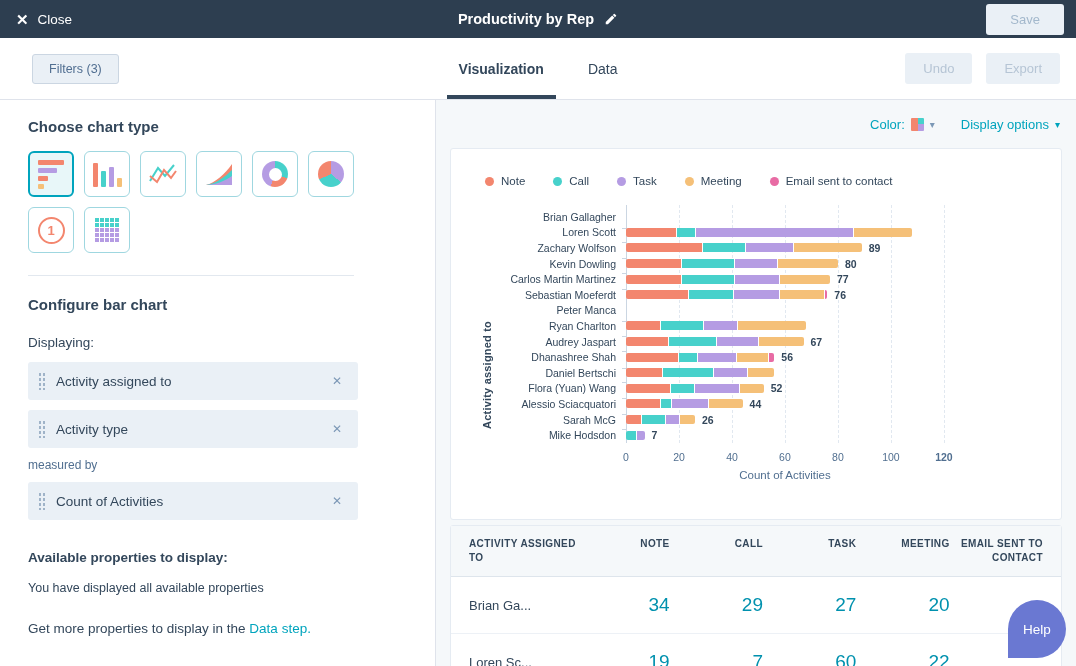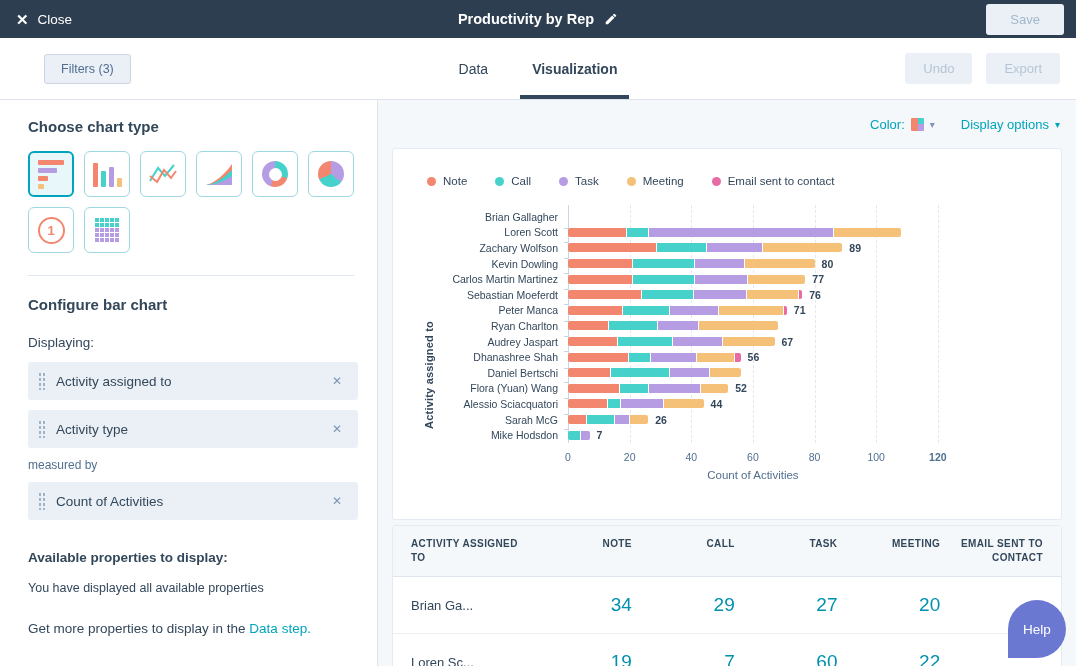--- a/index.html
+++ b/index.html
@@ -13,31 +13,31 @@
   .topbar { height:38px; background:#2d3e50; display:flex; align-items:center; color:#fff; }
   .close-btn { display:flex; align-items:center; gap:9px; padding:0 16px; height:100%; cursor:pointer; font-size:13.5px; }
   .close-x { font-size:15px; font-weight:700; line-height:1; }
   .topbar-title-wrap { position:absolute; left:0; right:0; display:flex; justify-content:center; align-items:center; gap:10px; pointer-events:none; }
   .topbar-title { font-size:14.5px; font-weight:700; }
   .pencil { width:14px; height:14px; }
   .save-btn { margin-left:auto; margin-right:12px; background:#eaf0f6; color:#a3b8cc; border:none;
     padding:8px 24px; border-radius:3px; font-size:13px; font-family:inherit; z-index:2; }
   
   .toolbar { height:62px; background:#fff; border-bottom:1px solid #dfe3eb; display:flex; align-items:center; position:relative; }
-  .filters-btn { margin-left:44px; background:#eaf0f6; border:1px solid #cbd6e2; color:#506e91;
+  .filters-btn { margin-left:32px; background:#eaf0f6; border:1px solid #cbd6e2; color:#506e91;
     font-size:12.5px; padding:7px 16px; border-radius:3px; font-family:inherit; }
   .tabs { position:absolute; left:0; right:0; top:0; bottom:0; display:flex; justify-content:center; gap:20px; pointer-events:none; }
   .tab { position:relative; display:flex; align-items:center; padding:0 12px; font-size:14px; color:#33475b; pointer-events:auto; cursor:pointer; }
   .tab.active { font-weight:700; }
   .tab.active::after { content:""; position:absolute; left:0; right:0; bottom:0; height:4px; background:#33475b; }
   .toolbar-right { margin-left:auto; display:flex; gap:14px; margin-right:16px; z-index:1; }
   .disabled-btn { background:#eaf0f6; color:#b6c5d5; border:none; font-size:13px; padding:8px 18px; border-radius:3px; font-family:inherit; }
   
   .content { display:flex; height:566px; }
-  .sidebar { width:378px; background:#fff; border-right:1px solid #dfe3eb; padding:18px 16px 0 28px; overflow:hidden; }
+  .sidebar { width:436px; background:#fff; border-right:1px solid #dfe3eb; padding:18px 16px 0 28px; overflow:hidden; }
   .main { flex:1; position:relative; }
   
   .sb-heading { font-size:15px; font-weight:700; color:#33475b; margin-bottom:16px; }
   .tile-grid { display:flex; flex-wrap:wrap; gap:10px; width:330px; }
   .tile { width:46px; height:46px; border:1px solid #9fd7e0; border-radius:6px; background:#fff;
     display:flex; align-items:center; justify-content:center; cursor:pointer; }
   .tile.selected { border:2px solid #00a4bd; background:#e8f7f9; }
   .hbars { display:flex; flex-direction:column; gap:3px; width:26px; }
   .hbars div { height:5px; border-radius:1px; }
   .vbars { display:flex; align-items:flex-end; gap:3px; height:26px; }
@@ -124,22 +124,22 @@
     <svg class="pencil" viewBox="0 0 24 24" style="pointer-events:auto">
       <path d="M3 17.25V21h3.75L17.8 9.94l-3.75-3.75L3 17.25zM20.7 7.04a1 1 0 0 0 0-1.41l-2.34-2.34a1 1 0 0 0-1.41 0l-1.83 1.83 3.75 3.75 1.83-1.83z" fill="#ffffff"></path>
     </svg>
   </div>
   <button class="save-btn">Save</button>
 </div>
 
 <div class="toolbar">
   <button class="filters-btn">Filters (3)</button>
   <div class="tabs">
+    <div class="tab active">Visualization</div>
     <div class="tab">Data</div>
-    <div class="tab active">Visualization</div>
   </div>
   <div class="toolbar-right">
     <button class="disabled-btn">Undo</button>
     <button class="disabled-btn">Export</button>
   </div>
 </div>
 
 <div class="content">
 
   <div class="sidebar">
@@ -358,30 +358,20 @@
                   <div class="seg" style="flex-grow: 17; background: rgb(71, 209, 203);"></div>
                   <div class="seg" style="flex-grow: 17; background: rgb(181, 156, 227);"></div>
                   <div class="seg" style="flex-grow: 17; background: rgb(245, 192, 120);"></div>
                   <div class="seg" style="flex-grow: 1; background: rgb(232, 107, 164);"></div>
                 </div>
                 <span class="total">76</span>
               </div>
             </div>
             <div class="crow">
               <div class="cat">Peter Manca</div>
-              <div class="plot">
-                <div class="bar" style="width: 52.9851%;">
-                  <div class="seg" style="flex-grow: 18; background: rgb(243, 134, 110);"></div>
-                  <div class="seg" style="flex-grow: 15; background: rgb(71, 209, 203);"></div>
-                  <div class="seg" style="flex-grow: 16; background: rgb(181, 156, 227);"></div>
-                  <div class="seg" style="flex-grow: 21; background: rgb(245, 192, 120);"></div>
-                  <div class="seg" style="flex-grow: 1; background: rgb(232, 107, 164);"></div>
-                </div>
-                <span class="total">71</span>
-              </div>
             </div>
             <div class="crow">
               <div class="cat">Ryan Charlton</div>
               <div class="plot">
                 <div class="bar" style="width: 50.7463%;">
                   <div class="seg" style="flex-grow: 13; background: rgb(243, 134, 110);"></div>
                   <div class="seg" style="flex-grow: 16; background: rgb(71, 209, 203);"></div>
                   <div class="seg" style="flex-grow: 13; background: rgb(181, 156, 227);"></div>
                   <div class="seg" style="flex-grow: 26; background: rgb(245, 192, 120);"></div>
                 </div>

